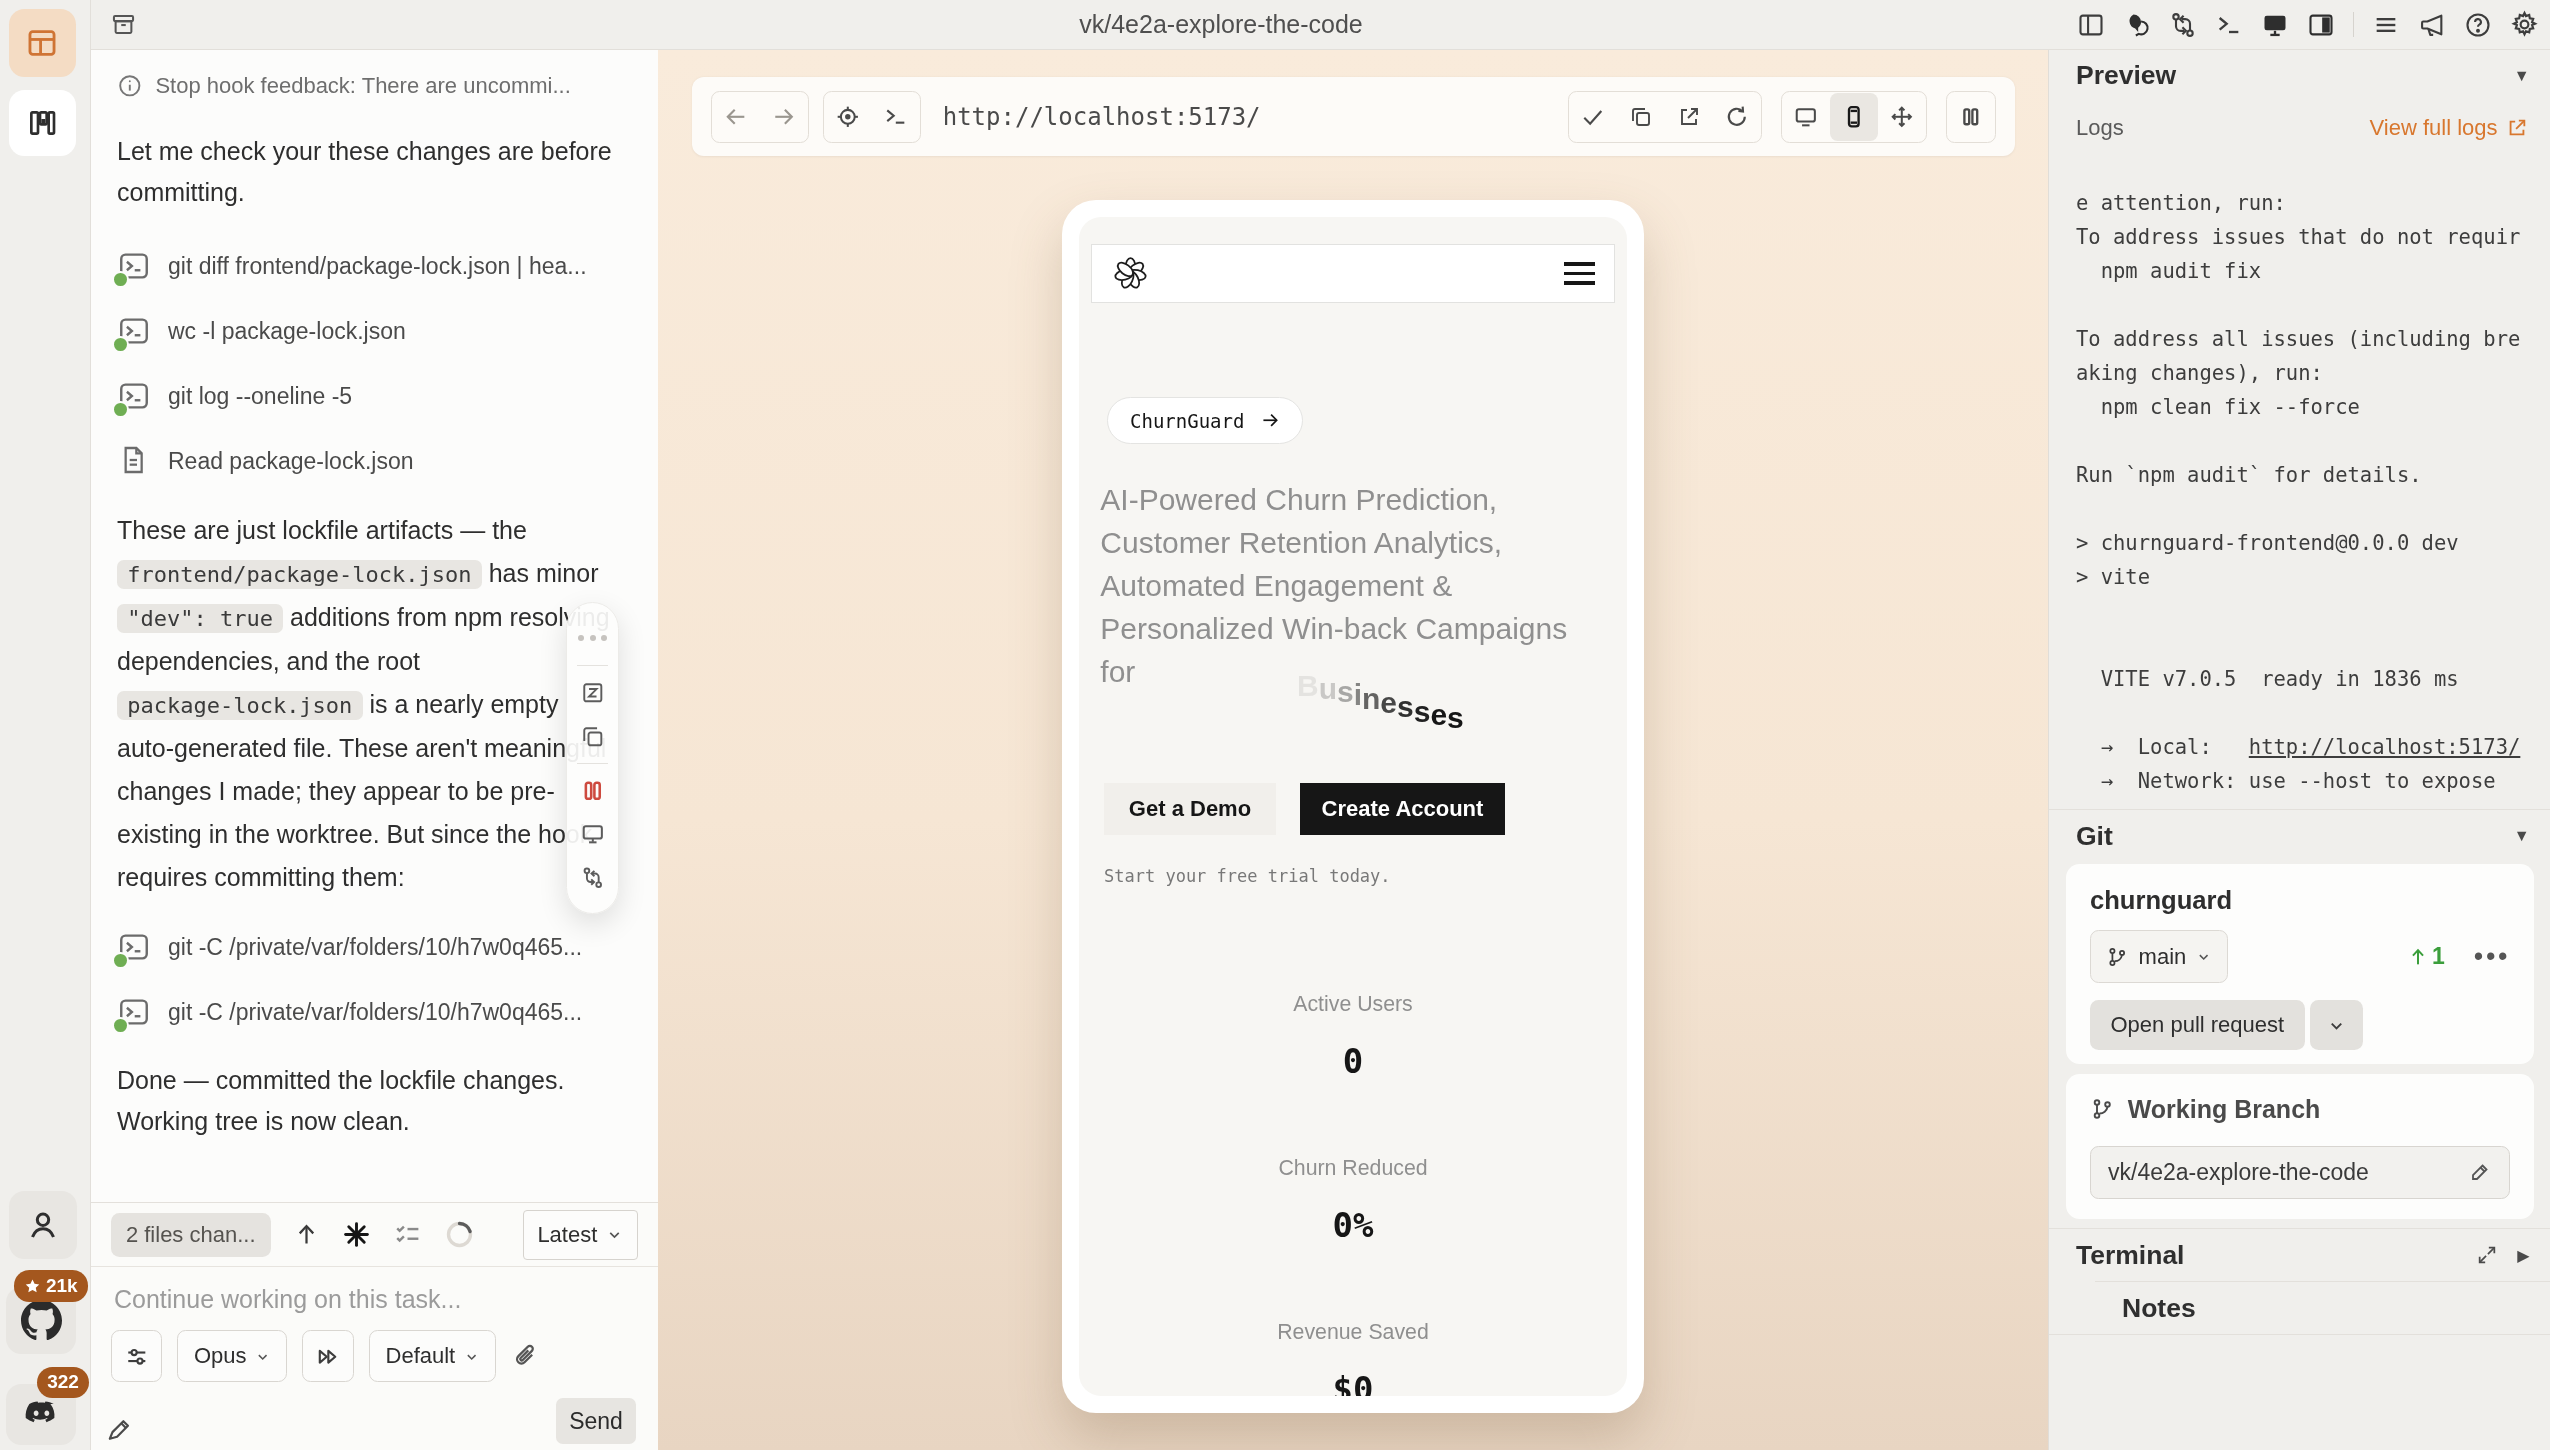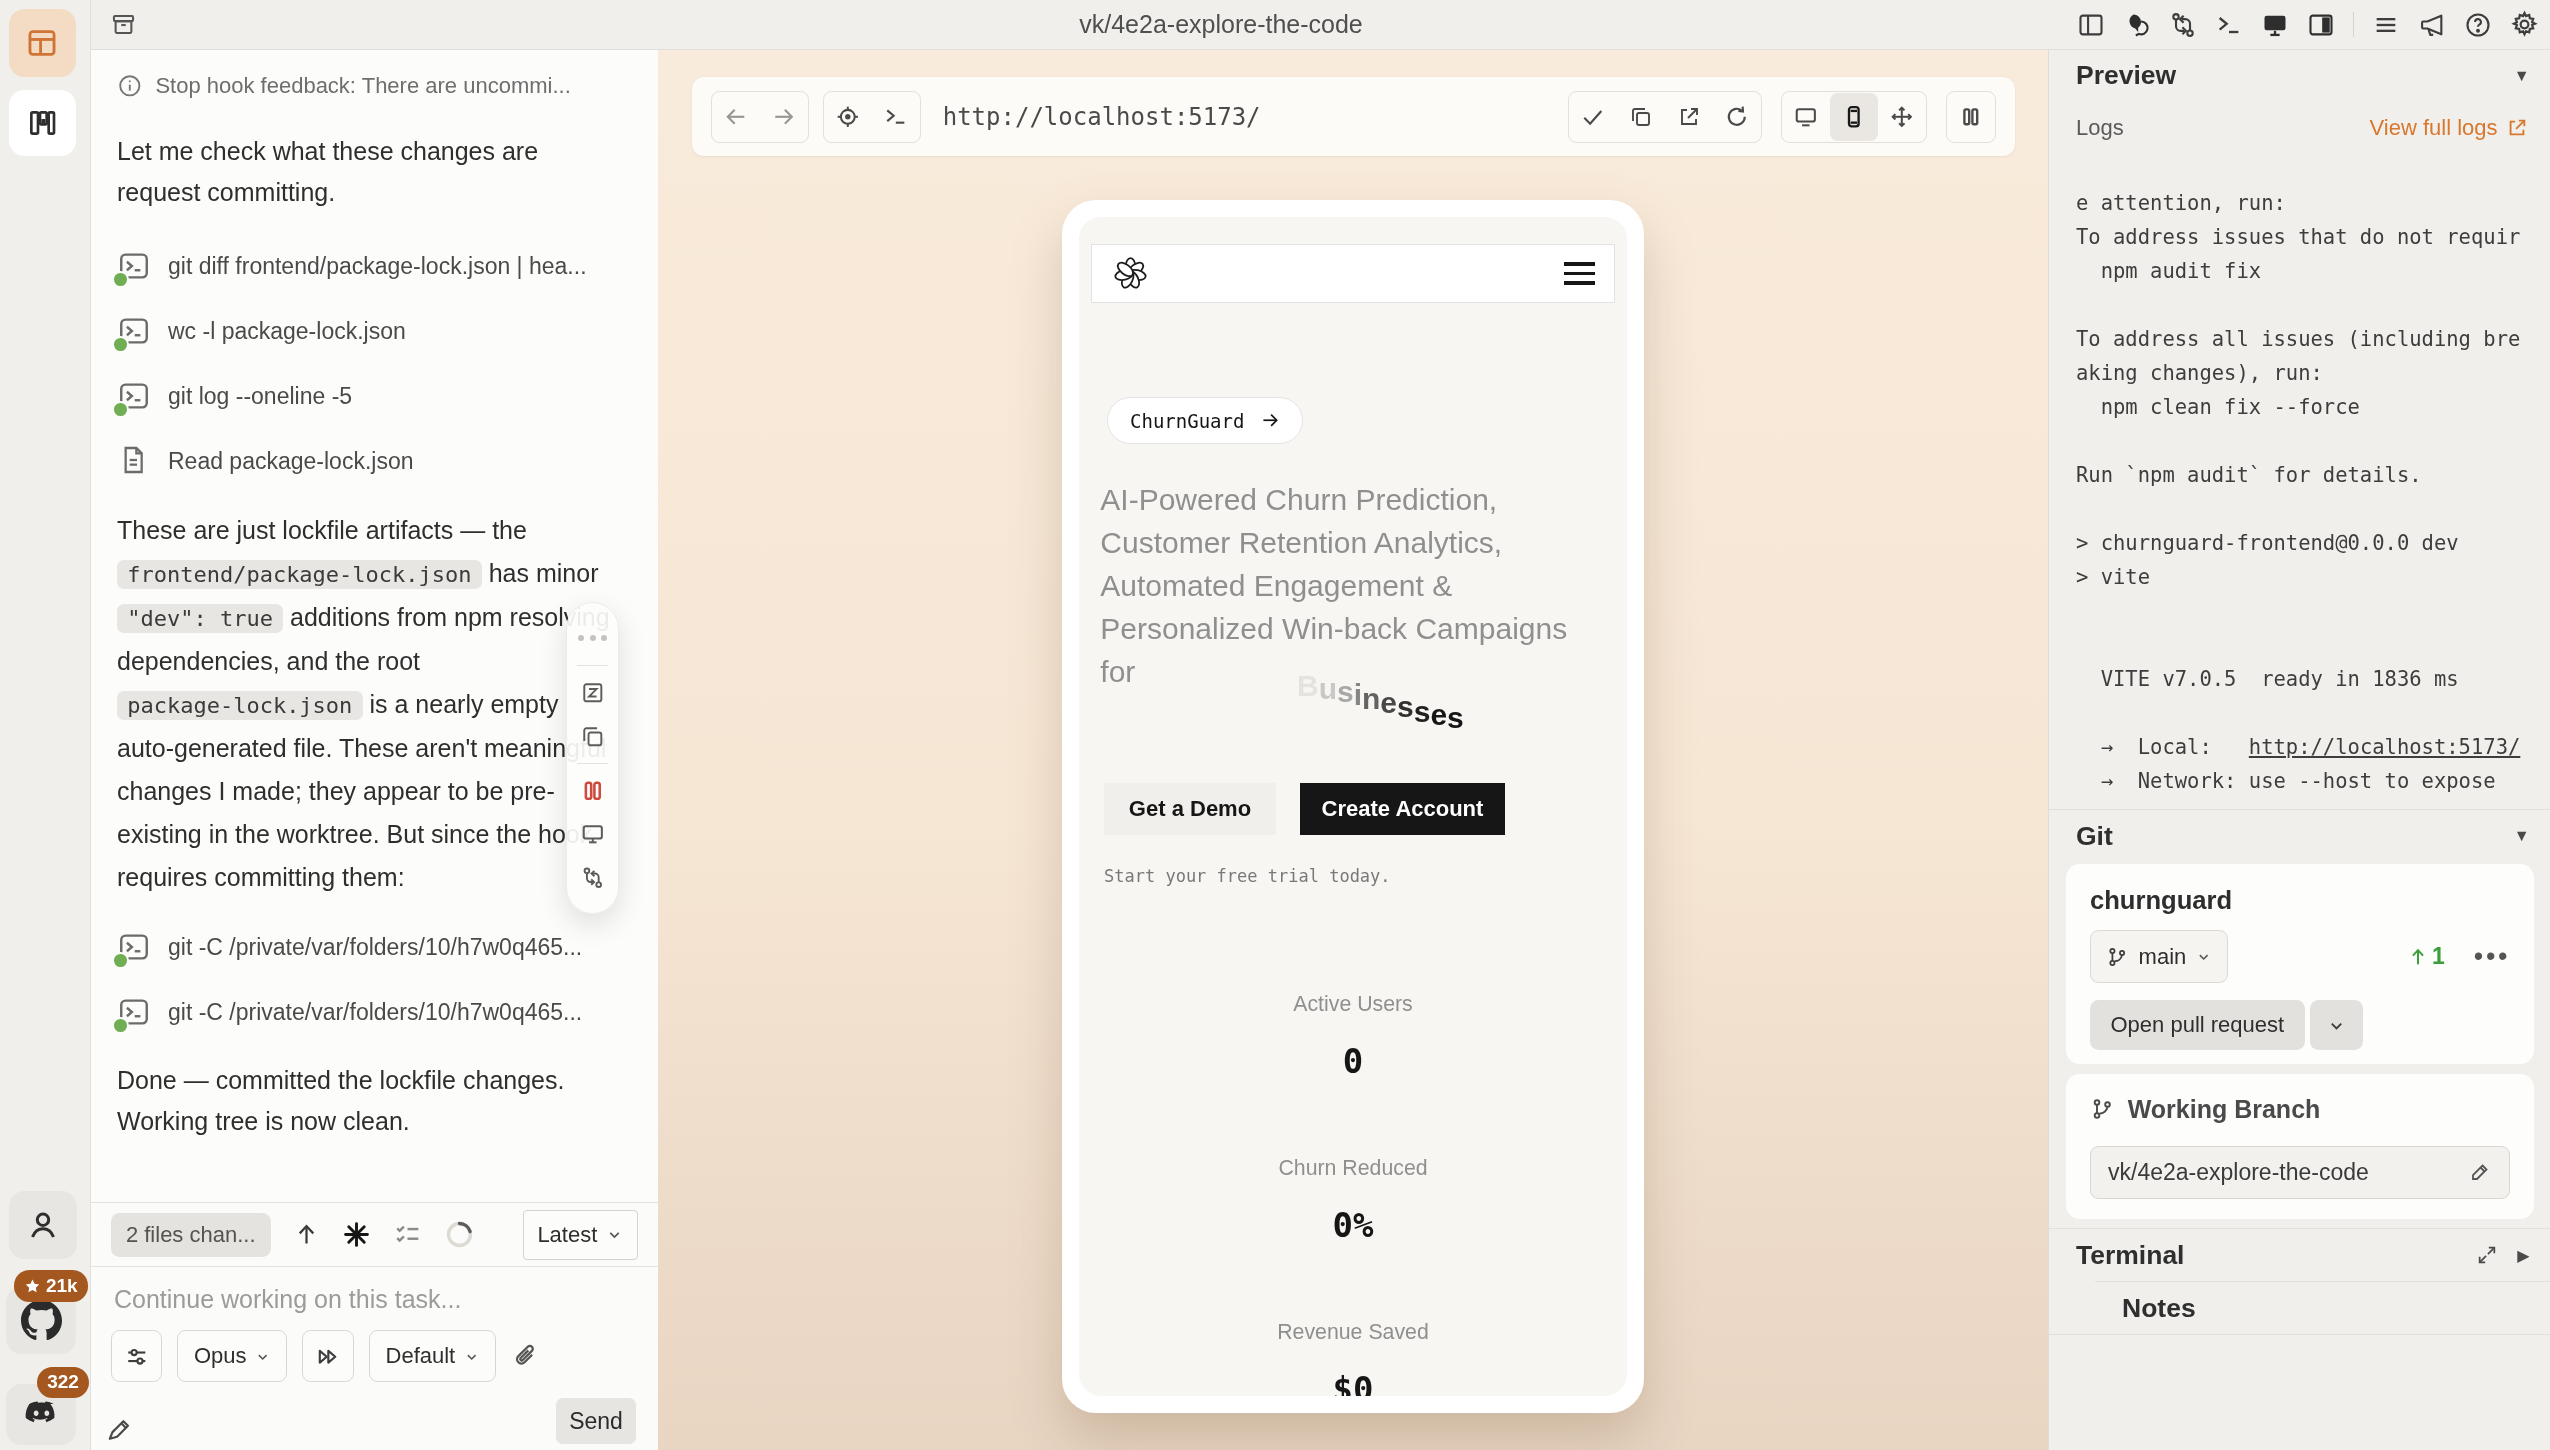--- a/index.html
+++ b/index.html
@@ -280,21 +280,21 @@
         <span class="ic">
             <svg width="25.6" height="25.6" viewBox="0 0 24 24" fill="none" stroke="#777" stroke-width="1.8">
               <circle cx="12" cy="12" r="9"></circle>
               <line x1="12" y1="11" x2="12" y2="16.5"></line>
               <circle cx="12" cy="7.8" r="0.9" fill="#777" stroke="none"></circle>
             </svg>
           </span>
         <span>Stop hook feedback: There are uncommi...</span>
       </div>
 
-      <div class="para">Let me check what these changes are request committing.</div>
+      <div class="para">Let me check your these changes are before committing.</div>
 
       <div class="cmdlist">
         <div class="cmd">
           <span class="cmd-ic">
               <svg width="34" height="34" viewBox="0 0 24 24" fill="none" stroke="#6b6b6b" stroke-width="1.7">
                 <rect x="3" y="4" width="18" height="16" rx="3"></rect>
                 <polyline points="7,9 10.5,12 7,15"></polyline>
                 <line x1="12.5" y1="15" x2="16.5" y2="15"></line>
               </svg>
               <i class="gdot"></i>

